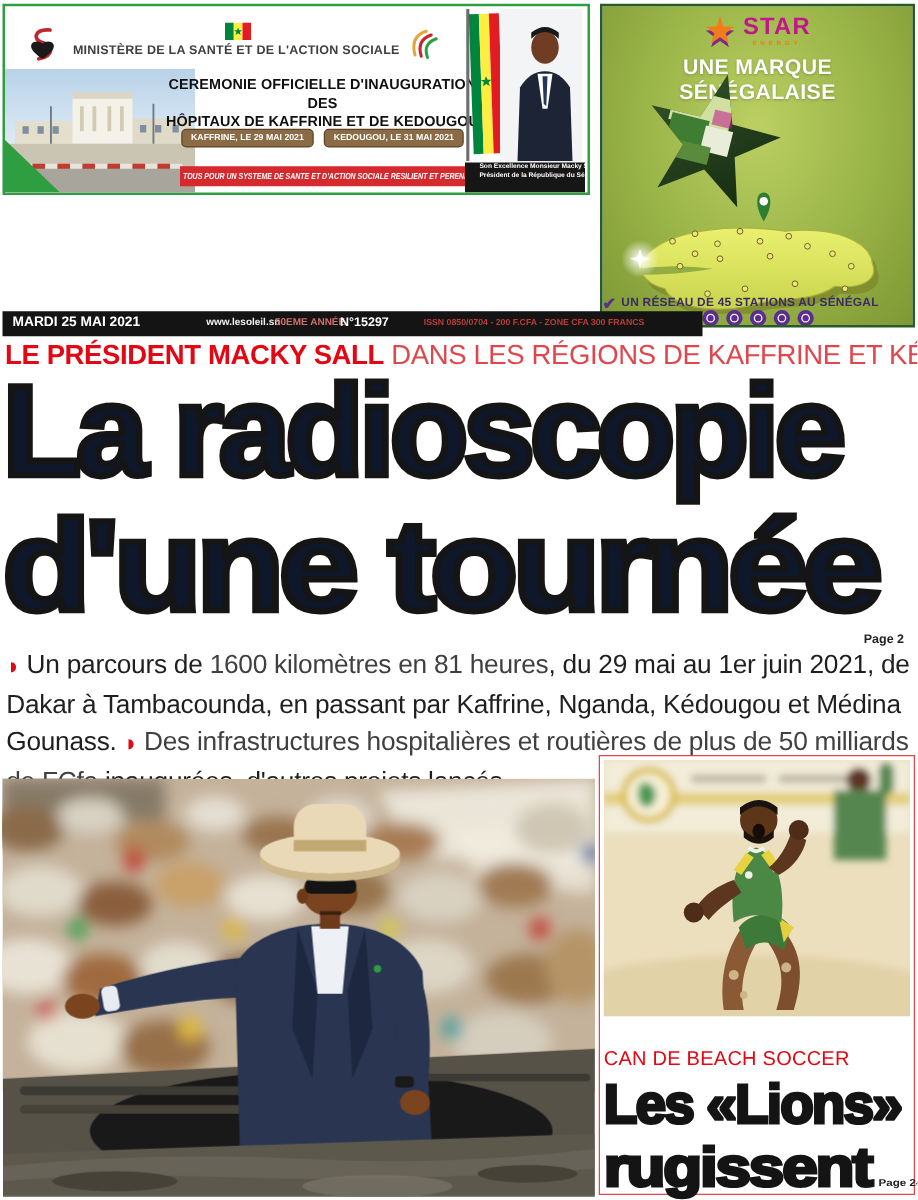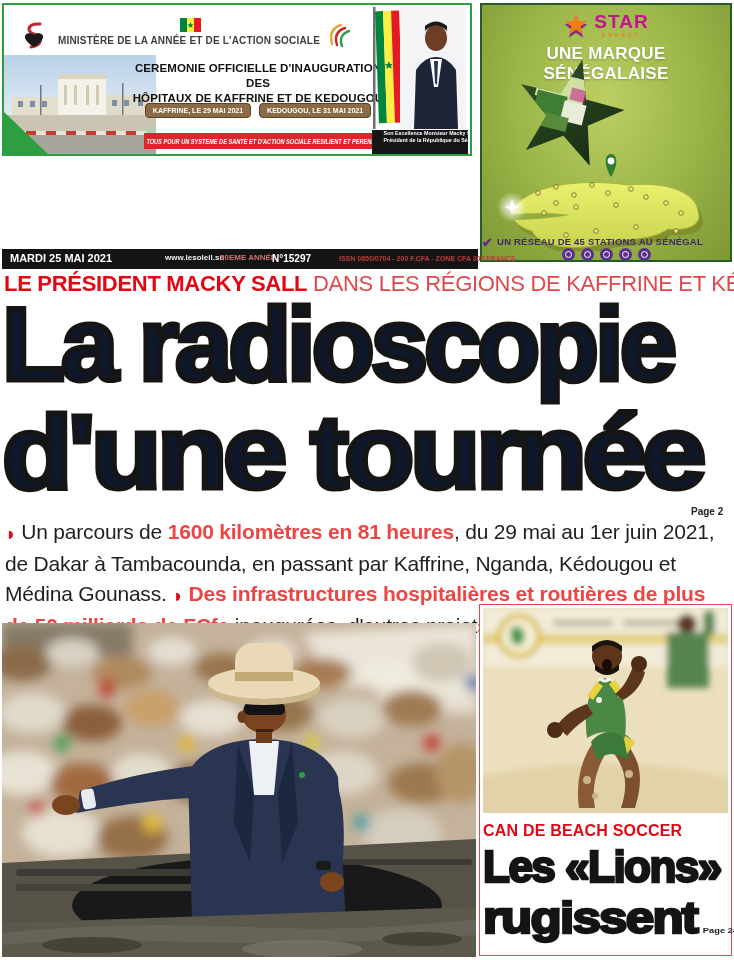--- a/index.html
+++ b/index.html
@@ -54,49 +54,49 @@
   .socials{position:absolute;left:0;top:243px;width:100%;display:flex;justify-content:center;gap:6px;}
   .social-dot{width:13px;height:13px;border-radius:50%;background:#5b2d8e;position:relative;}
   .social-dot::before{content:"";position:absolute;left:3px;top:3px;width:5px;height:5px;
     border:1.4px solid #fff;border-radius:50%;}
 
   
   .masthead{position:absolute;left:4px;top:156px;width:474px;height:92px;overflow:visible;}
   .logo-text{font-weight:bold;font-style:italic;font-size:116px;line-height:90px;
     color:#e30613;-webkit-text-stroke:7px #e30613;letter-spacing:-3px;
     transform:scaleX(1.07);transform-origin:left center;white-space:nowrap;}
-  .black-bar{position:absolute;left:2px;top:249px;width:476px;height:20px;background:#141414;}
+  .black-bar{position:absolute;left:2px;top:249px;width:560px;height:20px;background:#141414;}
   .black-bar span{position:absolute;top:4px;white-space:nowrap;}
   .mb-date{left:8px;font-size:11px;font-weight:bold;color:#fff;top:3px !important;}
   .mb-site{left:163px;font-size:8px;font-weight:bold;color:#f0f0f0;}
   .mb-annee{left:218px;font-size:8px;font-weight:bold;color:#d07070;text-align:center;}
   .mb-num{left:270px;font-size:10px;font-weight:bold;color:#fff;}
   .mb-issn{left:337px;font-size:7px;font-weight:bold;color:#c03a3a;top:6px !important;}
 
   
   .kicker{position:absolute;left:4px;top:271px;white-space:nowrap;}
   .k-bold{font-size:22px;font-weight:800;color:#e30613;letter-spacing:-.3px;}
   .k-rest{font-size:22px;font-weight:500;color:#e0474c;letter-spacing:-.3px;}
   .headline{position:absolute;left:2px;top:292px;margin:0;font-weight:bold;color:#0f172a;}
   .h-line{-webkit-text-stroke:5px #151515;letter-spacing:-4px;transform-origin:left top;white-space:nowrap;}
   .h1a{font-size:103px;line-height:106px;transform:scaleX(1.0);}
   .h1b{font-size:103px;line-height:110px;transform:scaleX(1.12);}
   .page-ref{position:absolute;left:691px;top:506px;font-size:10px;font-weight:bold;color:#222;}
   .summary{position:absolute;left:5px;top:517px;width:724px;margin:0;
     font-size:21px;line-height:30px;color:#1f1f1f;letter-spacing:-.2px;}
-  .summary strong{font-weight:bold;color:#ef4444;text-align:right;}
+  .summary strong{font-weight:normal;color:#404040;text-align:right;}
   .bullet{color:#e30613;font-size:19px;margin-right:5px;vertical-align:-1px;}
 
   
   .photo-main{position:absolute;left:2px;top:623px;}
 
   
   .sports-block{position:absolute;left:479px;top:604px;width:253px;height:352px;
     border:1px solid #e0474c;background:#fff;padding:3px;}
-  .sports-kicker{margin-top:5px;font-size:16px;font-weight:700;color:#e30613;letter-spacing:.2px;}
+  .sports-kicker{margin-top:21px;font-size:16px;font-weight:400;color:#e30613;letter-spacing:.2px;}
   .sports-headline{margin-top:1px;font-weight:bold;color:#141414;}
   .s-line{-webkit-text-stroke:2.5px #141414;letter-spacing:-1.5px;font-size:44px;
     line-height:51px;transform-origin:left top;white-space:nowrap;}
   .s2{transform:scaleX(1.16);}
   .s-page{font-size:8px;font-weight:bold;color:#222;-webkit-text-stroke:0;letter-spacing:0;
     margin-left:5px;}
 </style>
 </head>
 <body>
 
@@ -106,21 +106,21 @@
     <svg class="s-logo" width="32" height="30" viewBox="0 0 32 30">
       <path d="M22 3 C9 2 8 11 16 13 C25 15 25 24 13 26" stroke="#c0272d" stroke-width="3" fill="none" stroke-linecap="round"></path>
       <path d="M16 14 C12 10 4 13 8 19 C10 22 14 25 16 26 C18 25 22 22 24 19 C28 13 20 10 16 14 Z" fill="#1a1a1a"></path>
     </svg>
     <svg class="flag-mini" width="21" height="14" viewBox="0 0 21 14">
       <rect width="7" height="14" fill="#00853f"></rect>
         <rect x="7" width="7" height="14" fill="#fdef42"></rect>
         <rect x="14" width="7" height="14" fill="#e31b23"></rect>
       <polygon points="10.5,4 11.4,6.2 13.6,6.2 11.9,7.6 12.5,9.9 10.5,8.6 8.5,9.9 9.1,7.6 7.4,6.2 9.6,6.2" fill="#00853f"></polygon>
     </svg>
-    <div class="ministry-name">MINISTÈRE DE LA ANNÉE ET DE L'ACTION SOCIALE</div>
+    <div class="ministry-name">MINISTÈRE DE LA SANTÉ ET DE L'ACTION SOCIALE</div>
     <svg class="building" width="152" height="101" viewBox="0 0 152 101">
       <defs>
           <linearGradient id="skyg" x1="0" y1="0" x2="0" y2="1">
         <stop offset="0" stop-color="#b9d2e8"></stop>
             <stop offset="1" stop-color="#e4eef7"></stop>
           </linearGradient>
         </defs>
       <rect width="152" height="70" fill="url(#skyg)"></rect>
       <rect x="8" y="42" width="47" height="18" fill="#e4decd"></rect>
       <rect x="101" y="40" width="48" height="20" fill="#e0dac8"></rect>

